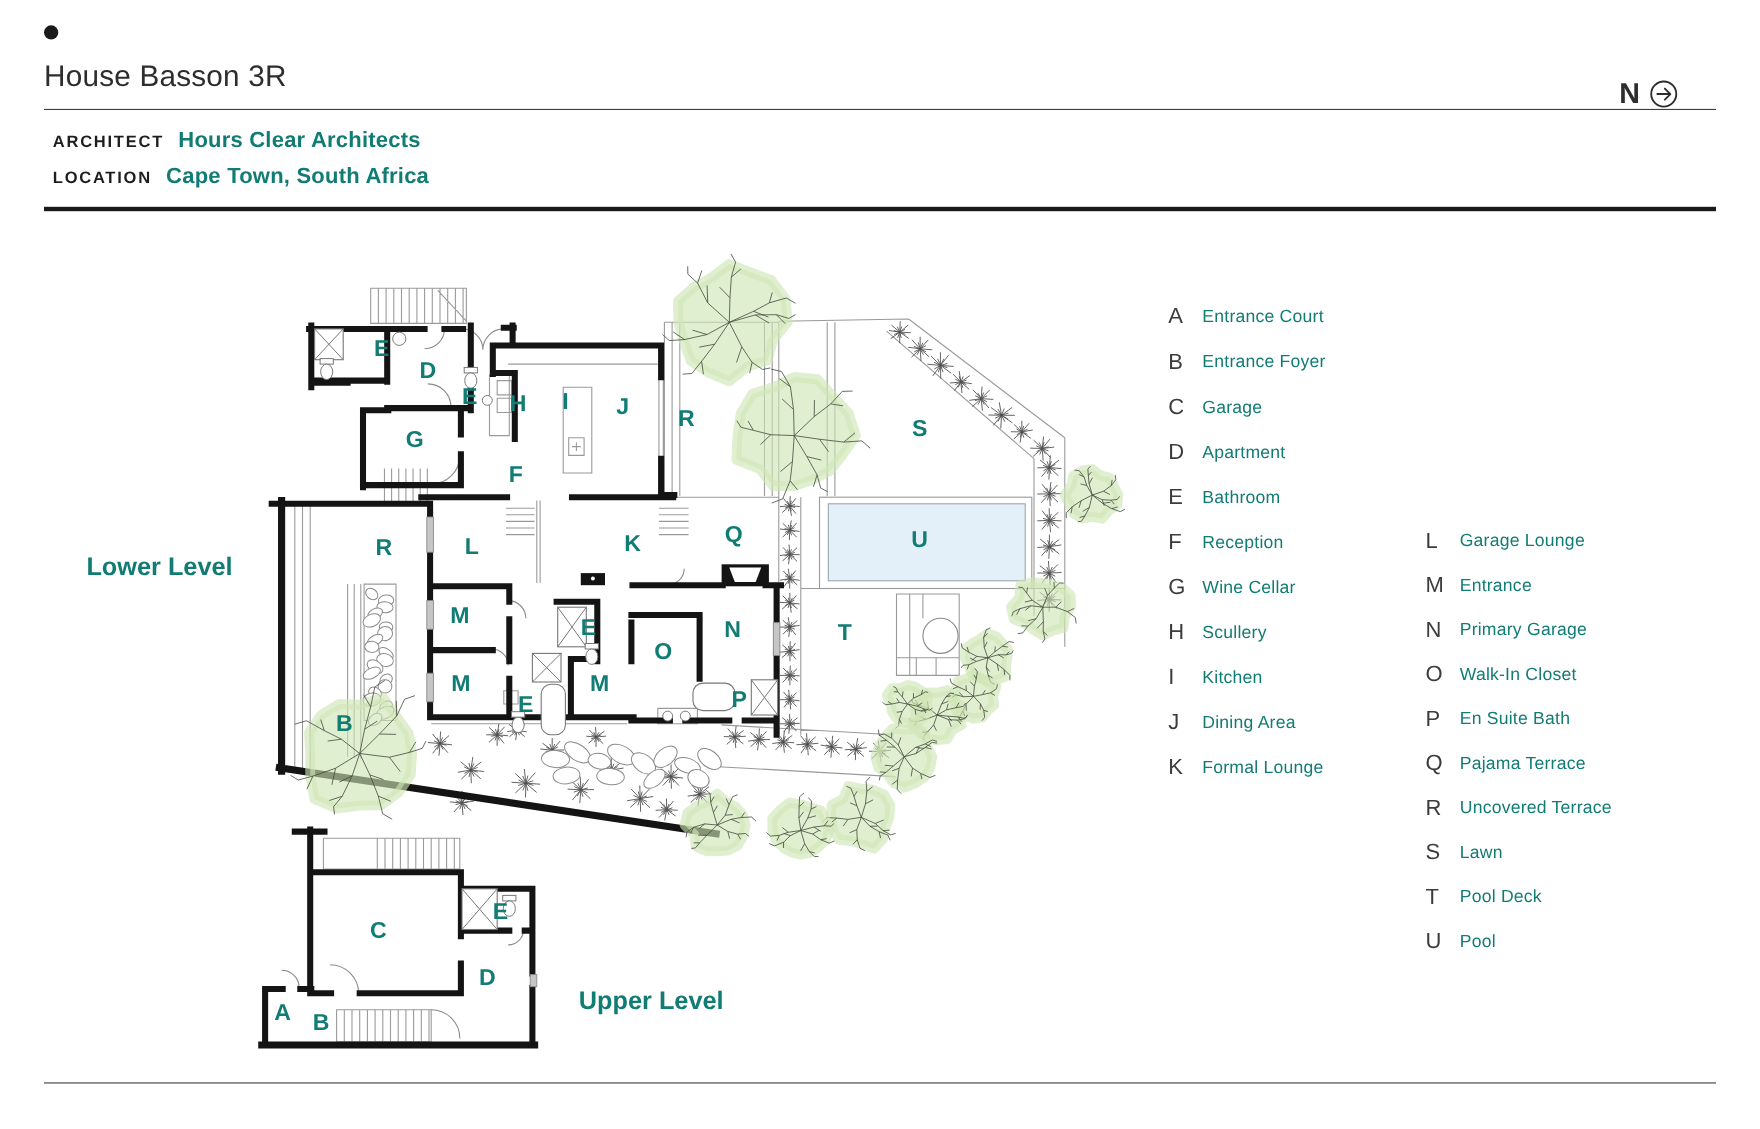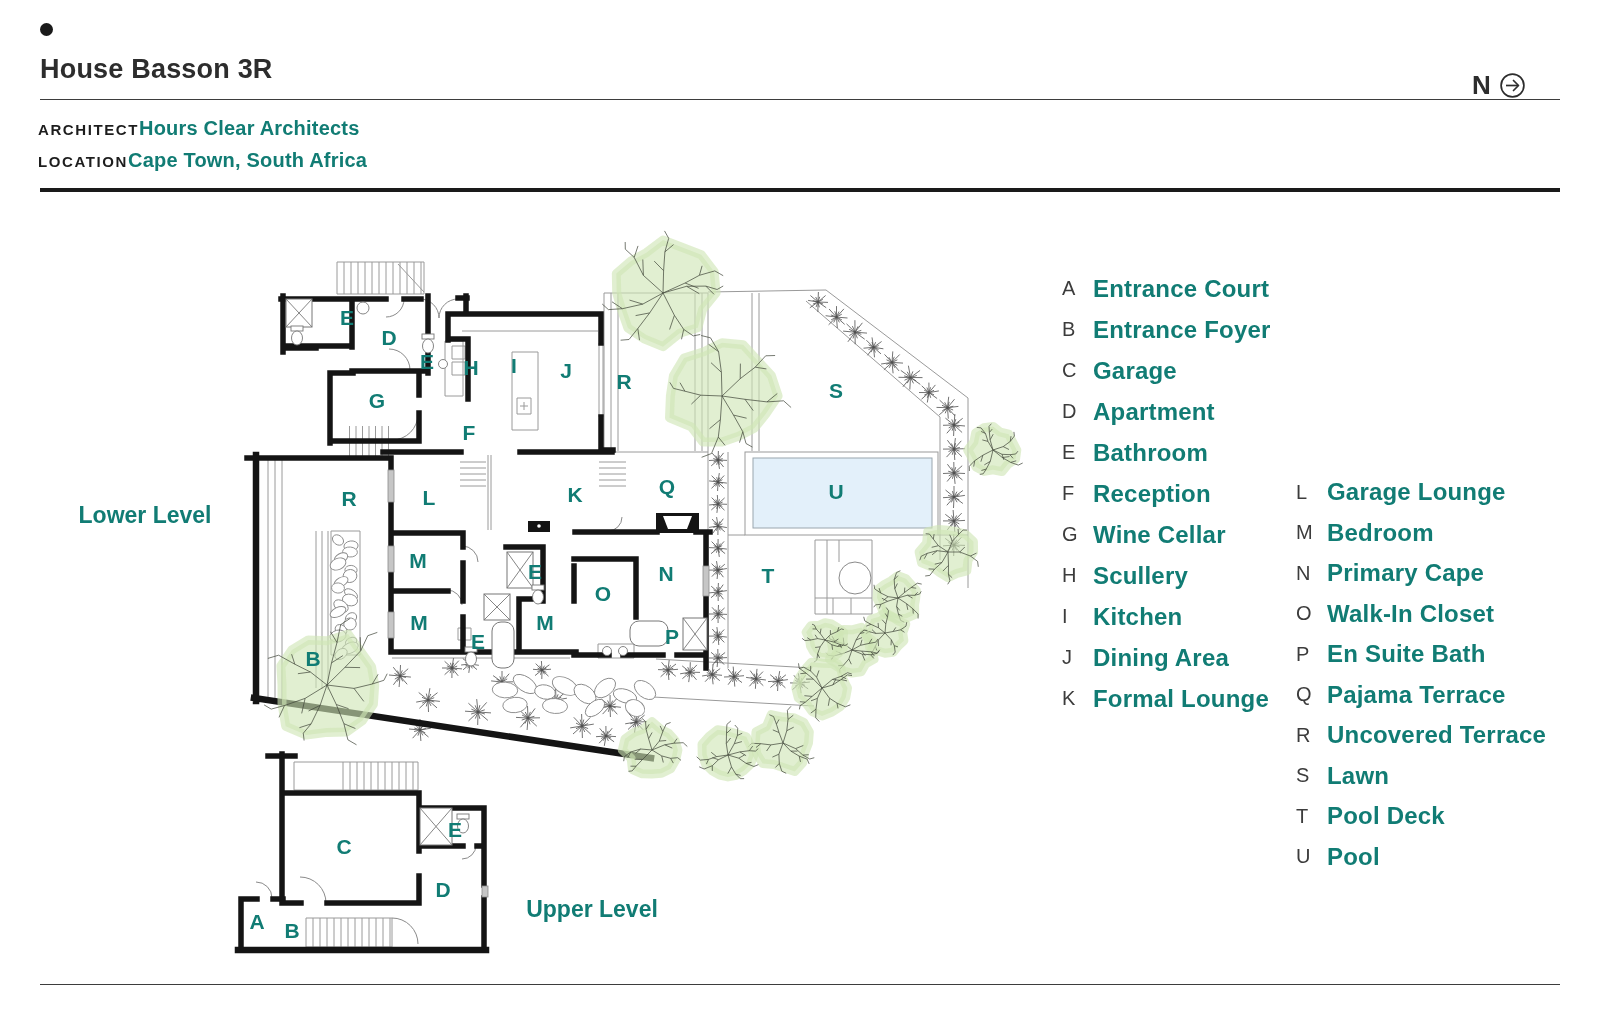--- a/index.html
+++ b/index.html
@@ -1,36 +1,36 @@
 <!DOCTYPE html>
 <html style="--teal: #117C74;"><head>
 <meta charset="utf-8">
 <style>
   html,body{margin:0;padding:0}
   body{width:1600px;height:1026px;background:#fff;position:relative;overflow:hidden;
        font-family:"Liberation Sans",sans-serif;}
   .abs{position:absolute}
   #title-dot{left:40px;top:23px;width:13px;height:13px;border-radius:50%;background:#1a1a1a}
-  #page-title{left:40px;top:54px;font-size:27px;font-weight:bold;color:#2d2d2d;letter-spacing:.2px}
+  #page-title{left:40px;top:54px;font-size:27px;font-weight:normal;color:#2d2d2d;letter-spacing:.2px}
   #north{left:1472px;top:70px;display:flex;align-items:center;gap:8px}
   #north .nl{font-size:26px;font-weight:bold;color:#2d2d2d}
   .rule{left:40px;width:1520px;background:#3d3d3d}
   #rule-top{top:99px;height:1px}
   #rule-mid{top:188px;height:4px;background:#1a1a1a}
   #rule-bottom{top:984px;height:1px}
-  .meta-row{left:38px;display:flex;align-items:baseline;}
+  .meta-row{left:48px;display:flex;align-items:baseline;gap:13px}
   #meta-architect{top:117px}
   #meta-location{top:149px}
   .meta-label{font-size:15px;font-weight:600;letter-spacing:1.6px;color:#1d1d1d}
   .meta-value{font-size:20px;font-weight:700;color:var(--teal);letter-spacing:.2px}
   .legend-col{position:absolute}
   .legend-row{display:flex;align-items:center;height:41px}
   .c1 .legend-row{height:40.5px}
   .lk{width:31px;font-size:20px;font-weight:500;color:#3c3c3c;flex:none}
-  .ll{font-size:24px;font-weight:700;color:var(--teal);letter-spacing:.2px;white-space:nowrap}
+  .ll{font-size:16px;font-weight:400;color:var(--teal);letter-spacing:.2px;white-space:nowrap}
   #plan-svg{position:absolute;left:0;top:0}
   .rl{font-size:21px;font-weight:600;fill:var(--teal);text-anchor:middle;dominant-baseline:central;
       font-family:"Liberation Sans",sans-serif}
   .lvl{font-size:23px;font-weight:600;fill:var(--teal);text-anchor:middle;dominant-baseline:central;
       font-family:"Liberation Sans",sans-serif}
 </style>
 </head>
 <body>
 
 <div class="abs" id="title-dot"></div>
@@ -255,25 +255,25 @@
         <span class="ll">Formal Lounge</span>
       </div>
     </div>
     <div class="legend-col c1" style="left: 1296px; top: 472px;">
       <div class="legend-row">
         <span class="lk">L</span>
         <span class="ll">Garage Lounge</span>
       </div>
       <div class="legend-row">
         <span class="lk">M</span>
-        <span class="ll">Bedroom</span>
+        <span class="ll">Entrance</span>
       </div>
       <div class="legend-row">
         <span class="lk">N</span>
-        <span class="ll">Primary Cape</span>
+        <span class="ll">Primary Garage</span>
       </div>
       <div class="legend-row">
         <span class="lk">O</span>
         <span class="ll">Walk-In Closet</span>
       </div>
       <div class="legend-row">
         <span class="lk">P</span>
         <span class="ll">En Suite Bath</span>
       </div>
       <div class="legend-row">

